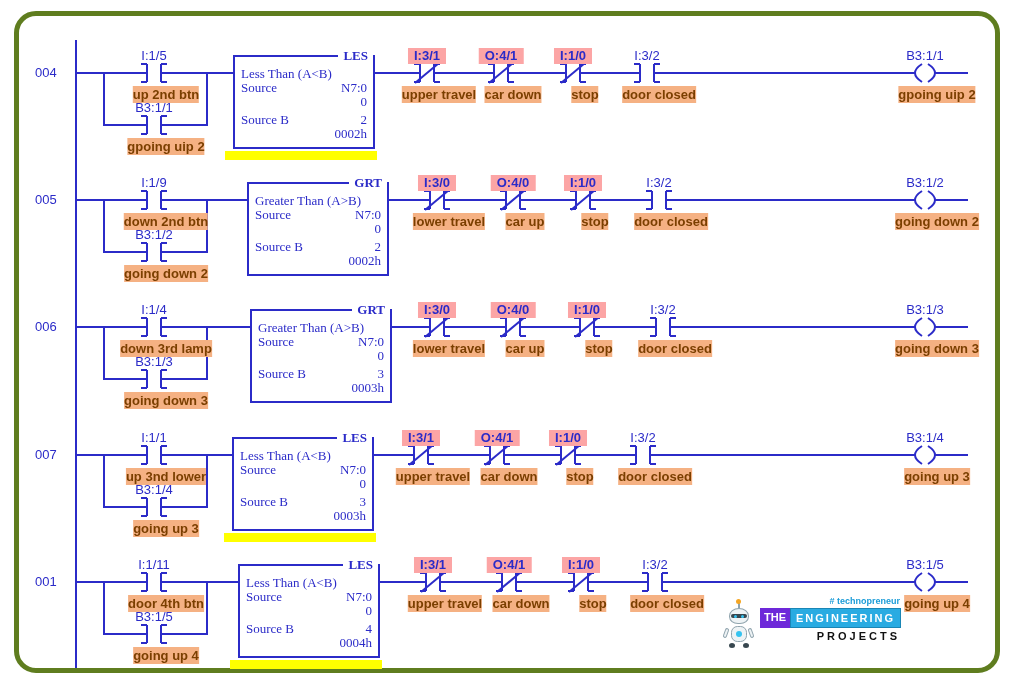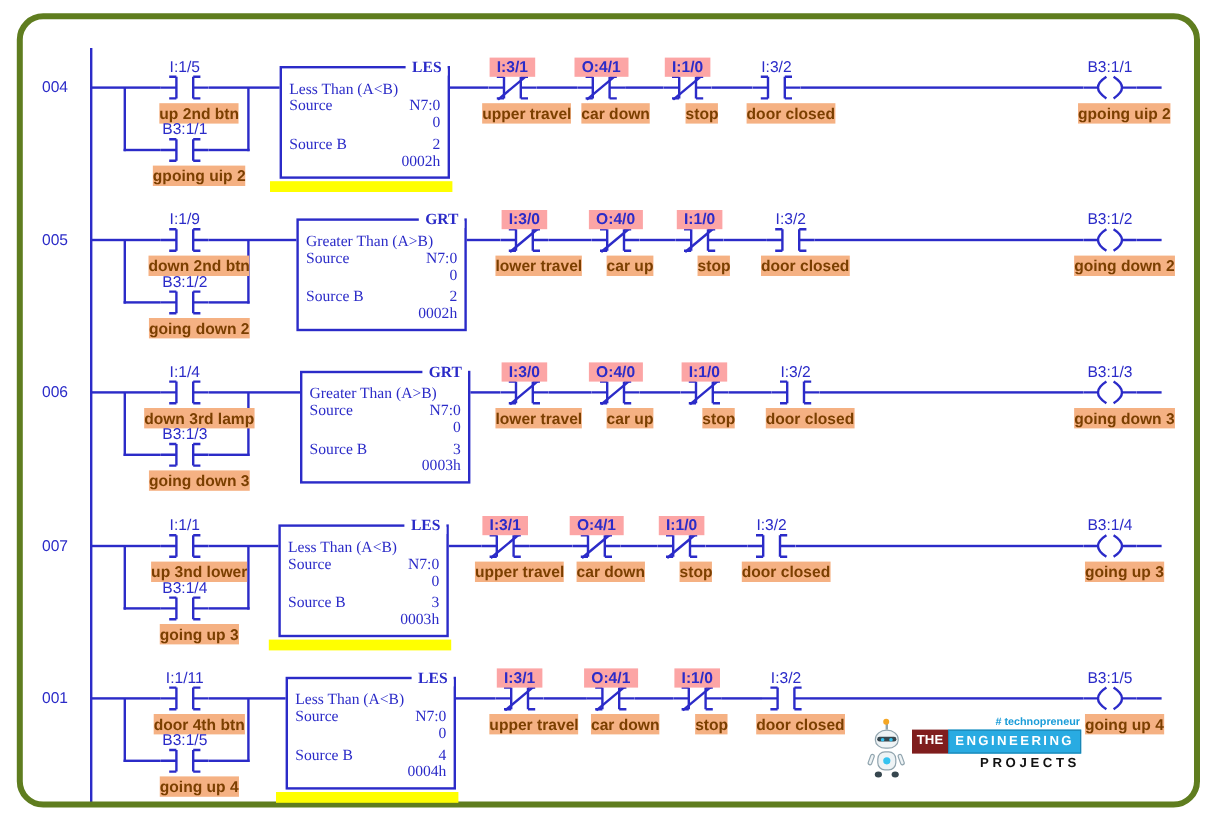--- a/index.html
+++ b/index.html
@@ -51,21 +51,21 @@
         border:1.5px solid #90a4ae;border-radius:40%;box-sizing:border-box;}
   .robot .core{position:absolute;left:14px;top:29px;width:6px;height:6px;background:#35c3f0;border-radius:50%;}
   .robot .arm{position:absolute;top:26px;width:4px;height:10px;border:1.5px solid #90a4ae;
         background:#eef3f5;border-radius:3px;box-sizing:border-box;}
   .robot .arm.l{left:2px;transform:rotate(20deg);} .robot .arm.r{left:27px;transform:rotate(-20deg);}
   .robot .foot{position:absolute;top:41px;width:6px;height:5px;background:#37474f;border-radius:50%;}
   .robot .foot.l{left:7px;} .robot .foot.r{left:21px;}
   .logo-text{position:absolute;left:38px;top:0;width:140px;}
   .technopreneur{text-align:right;color:#1a9cd8;font-size:9px;font-weight:bold;margin-bottom:2px;}
   .logo-row{display:flex;}
-  .logo-the{background:#7f1d1d;color:#ffffff;font-weight:bold;font-size:11px;padding:3px 4px;}
+  .logo-the{background:#6d28d9;color:#ffffff;font-weight:bold;font-size:11px;padding:3px 4px;}
   .logo-eng{background:#29abe2;color:#ffffff;font-weight:bold;font-size:11px;padding:3px 5px;
             letter-spacing:2px;border:1px solid #1a86b5;}
   .logo-projects{text-align:right;color:#111111;font-weight:bold;font-size:11px;
             letter-spacing:3px;margin-top:2px;}
 </style>
 </head>
 <body>
 
 <div class="screen">
   <div class="left-rail"></div>

